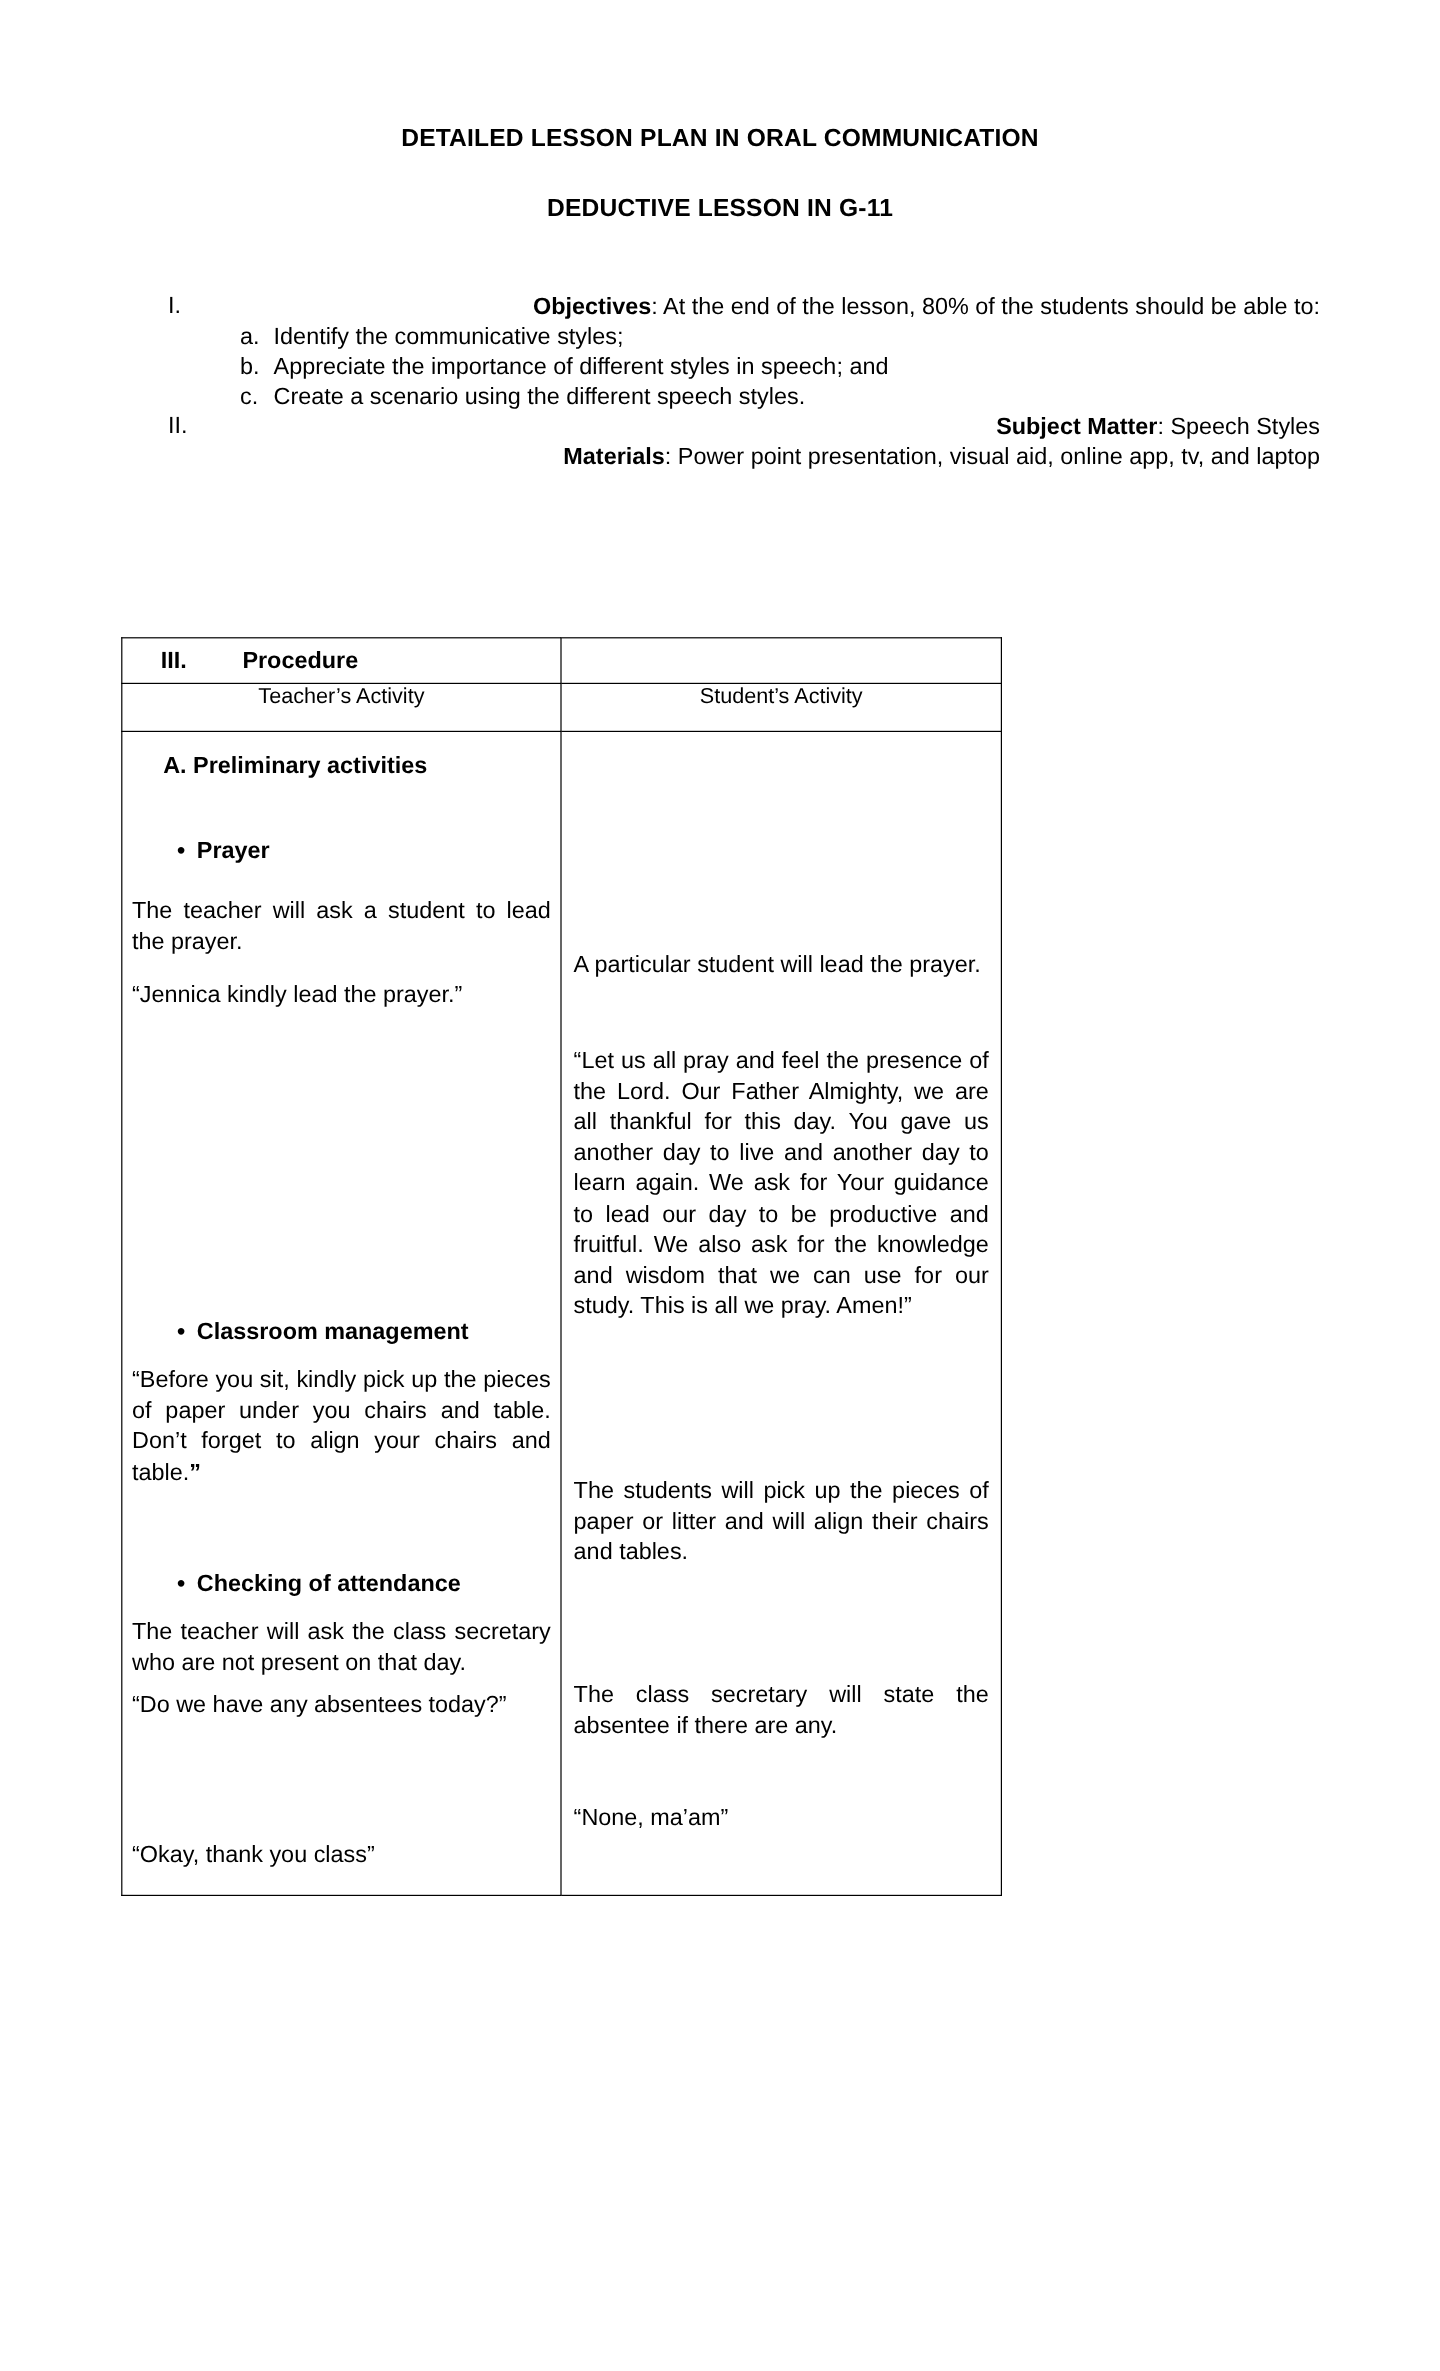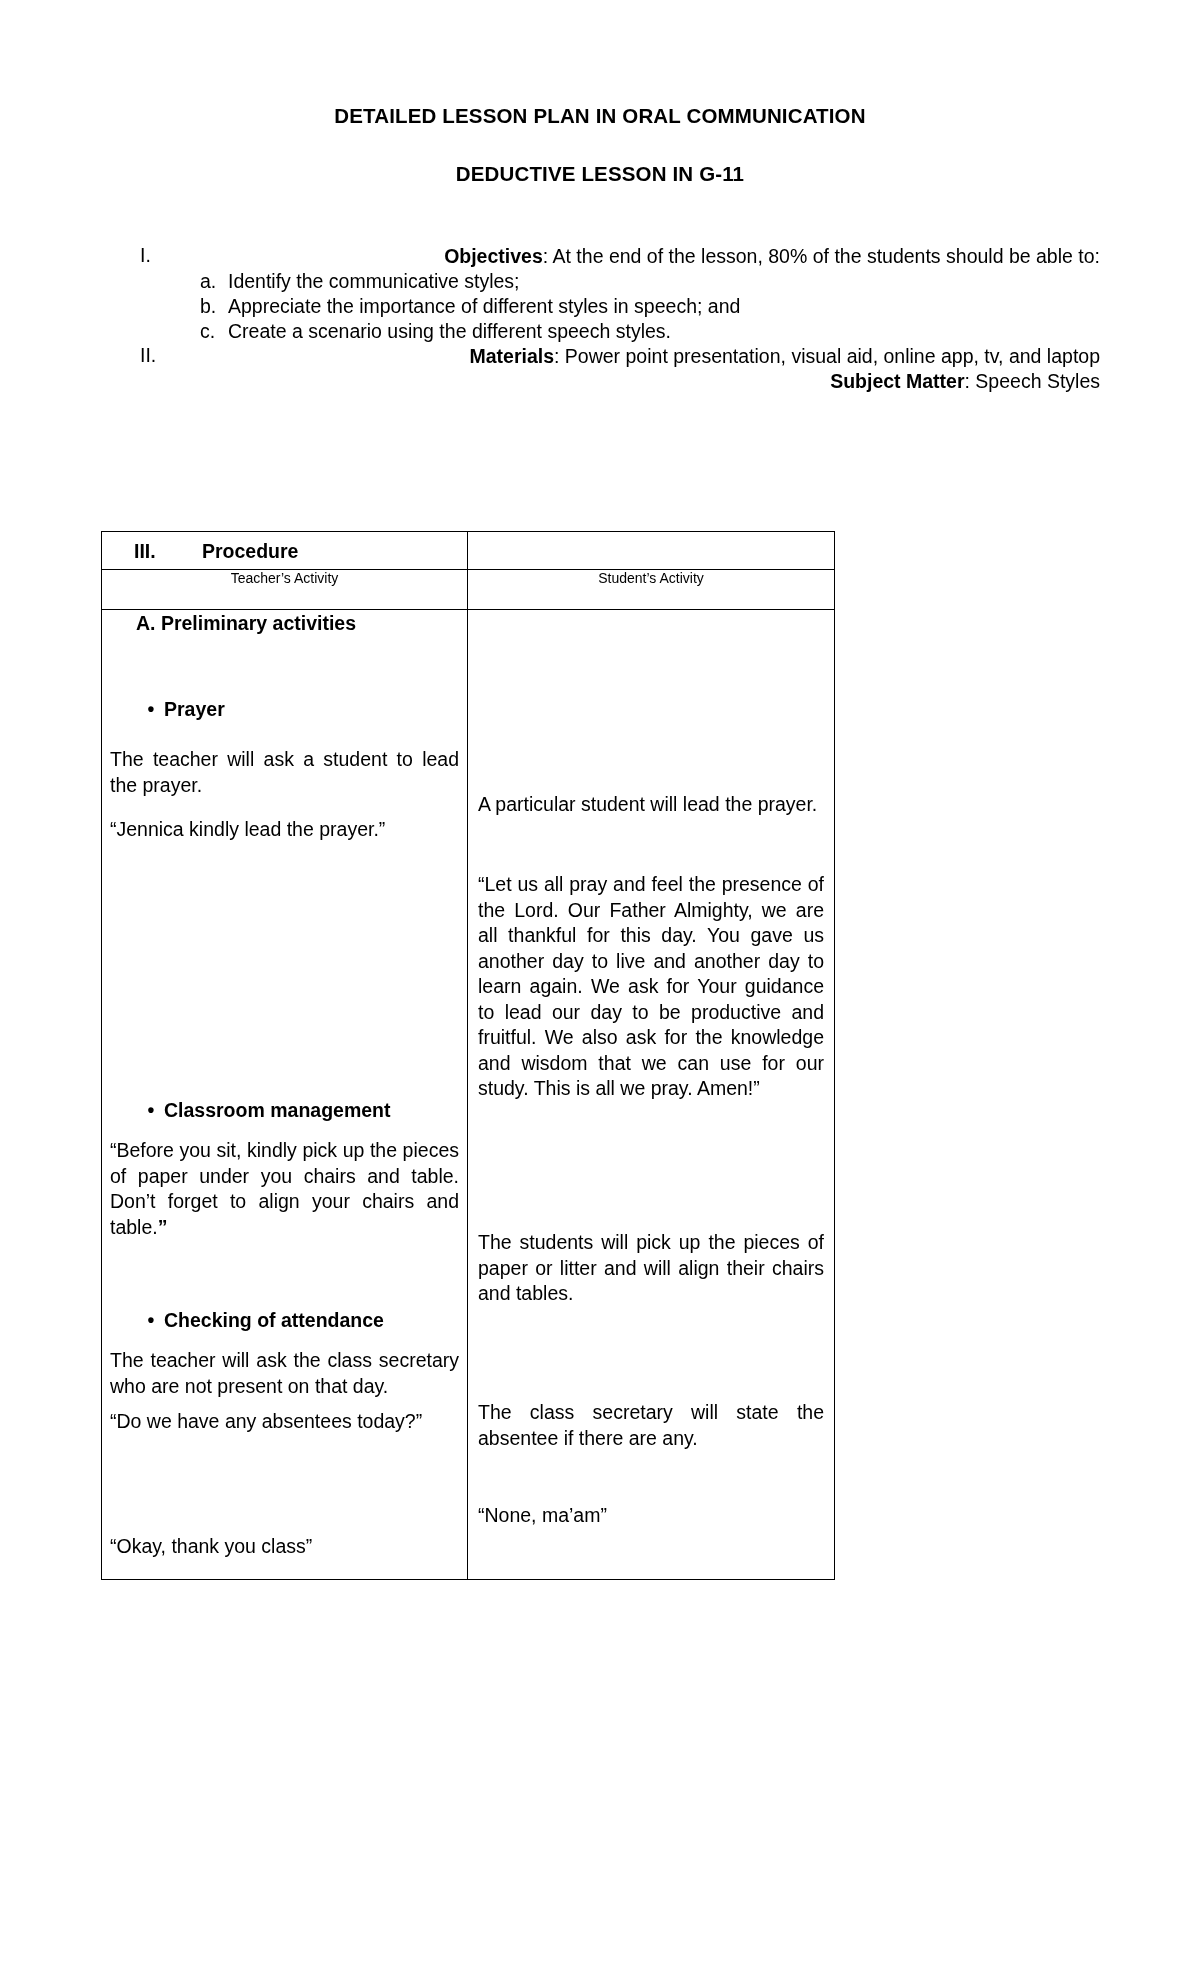--- a/index.html
+++ b/index.html
@@ -117,21 +117,21 @@
   }
   .procedure-label {
     font-weight: bold;
     font-size: 19.5px;
   }
 
   
   .colhead {
     text-align: center;
     font-weight: bold;
-    font-size: 14px;
+    font-size: 18px;
     padding: 9px 0 10px 0;
     height: 40px;
   }
 
   
   .body-cell-left, .body-cell-right {
     height: 970px;
     position: relative;
   }
 
@@ -191,22 +191,22 @@
             <span class="alpha-mark">c.</span>
             <span>Create a scenario using the different speech styles.</span>
           </li>
         </ul>
       </div>
     </div>
 
     <div class="roman-row second">
       <div class="roman-num">II.</div>
       <div class="roman-body">
+        <div class="line"><span class="b">Subject Matter</span><span>: Speech Styles</span></div>
         <div class="line"><span class="b">Materials</span><span>:  Power point presentation, visual aid, online app, tv, and laptop</span></div>
-        <div class="line"><span class="b">Subject Matter</span><span>: Speech Styles</span></div>
       </div>
     </div>
 
   </div>
 
   <table class="proc-table">
     <colgroup>
       <col class="col-left">
       <col class="col-right">
     </colgroup>
@@ -224,21 +224,21 @@
 
       <tr>
         <td class="colhead">Teacher’s Activity</td>
         <td class="colhead">Student’s Activity</td>
       </tr>
 
       <tr>
 
         <td class="body-cell-left">
 
-          <div class="abs-left sec-head" style="top:1px; left:34px;">A.  Preliminary activities</div>
+          <div class="abs-left sec-head" style="top:16px; left:34px;">A.  Preliminary activities</div>
 
           <div class="abs-left subhead-row" style="top:87px; left:36px;">
             <span class="bullet">•</span>
             <span>Prayer</span>
           </div>
 
           <div class="abs-left para" style="top:137px;">The teacher will ask a student to lead the prayer.</div>
 
           <div class="abs-left para nojust" style="top:207px;">“Jennica kindly lead the prayer.”</div>
 

